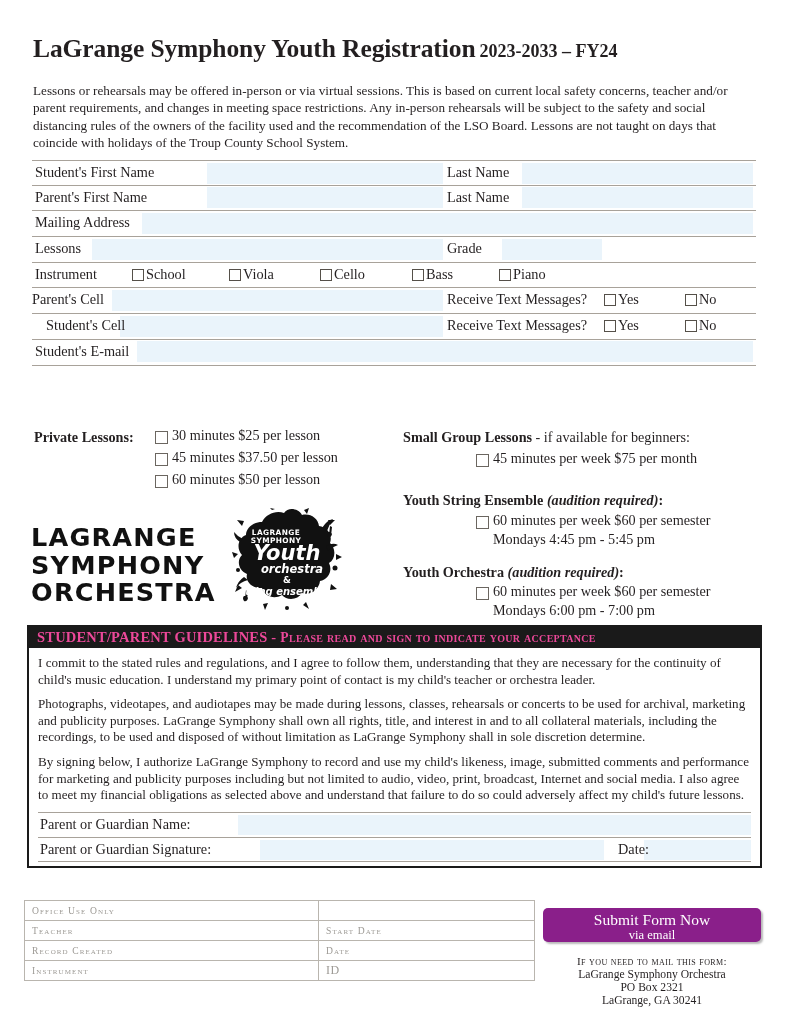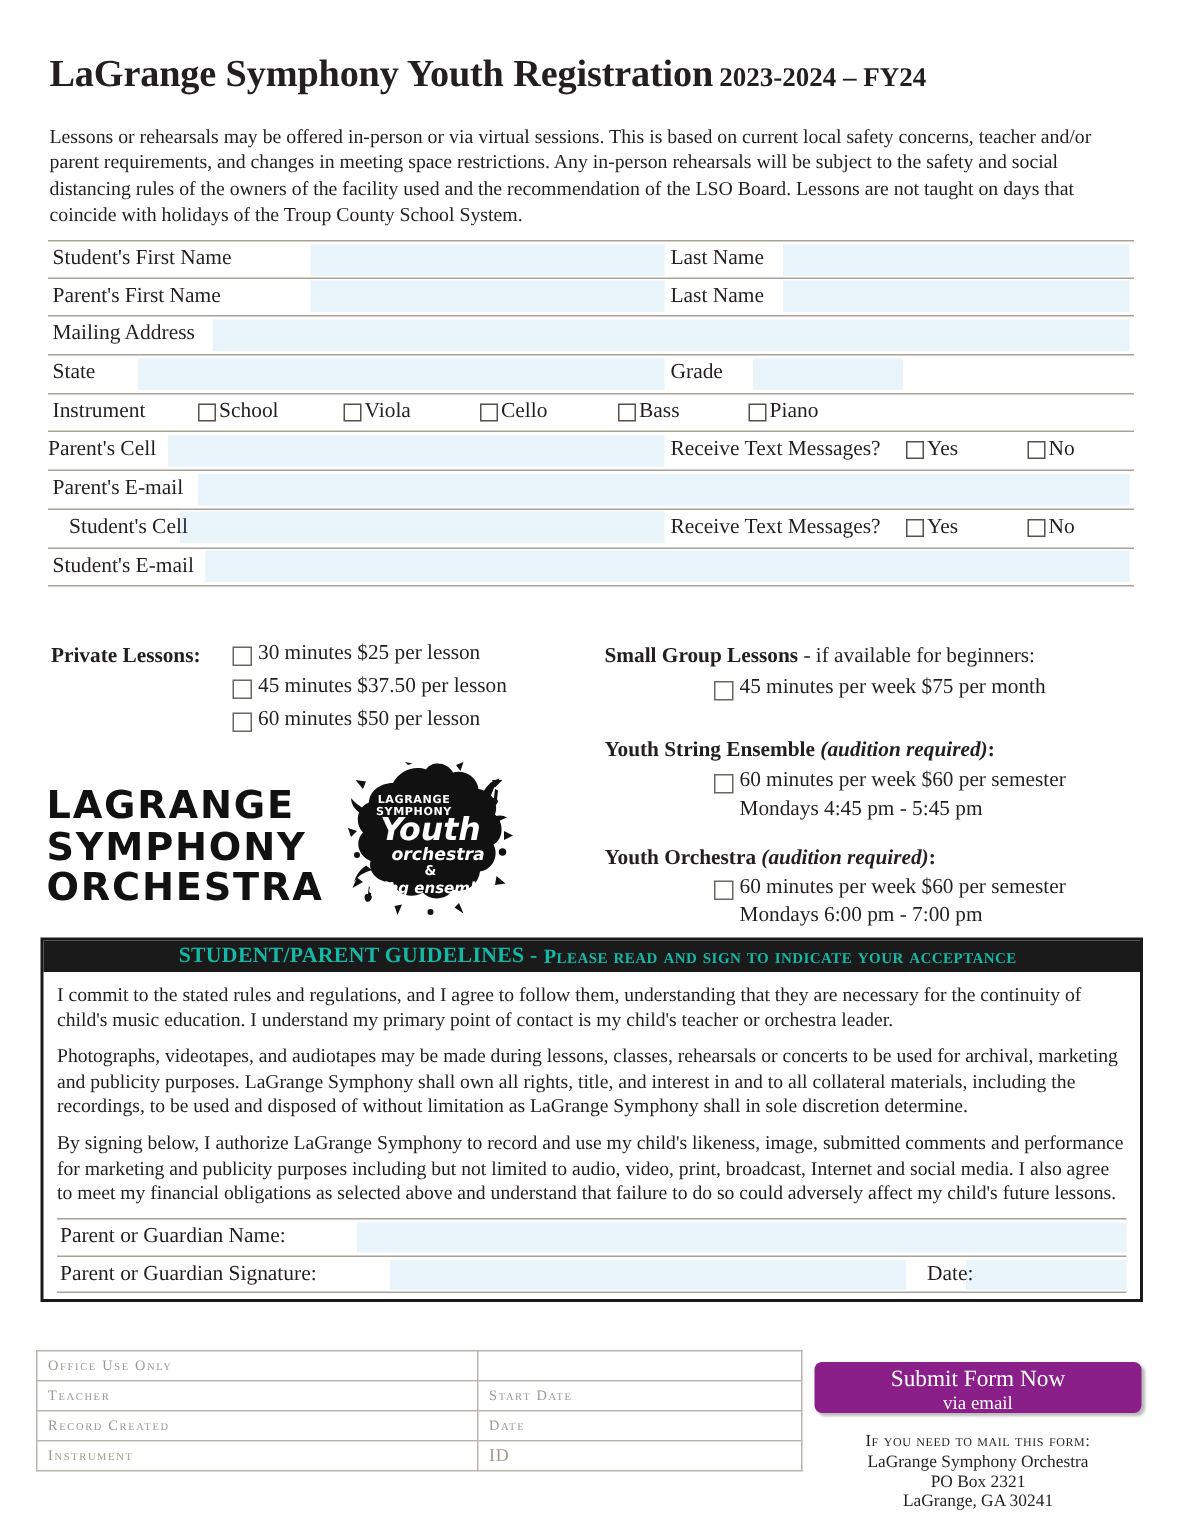--- a/index.html
+++ b/index.html
@@ -149,27 +149,26 @@
     position: absolute;
     left: 27px;
     top: 625px;
     width: 735px;
     border: 2px solid #1a1a1a;
     box-sizing: border-box;
     background: #ffffff;
   }
   .guide-head {
     background: #1a1a1a;
-    color: #14b8a6;
+    color: #ec4899;
     height: 21px;
     padding: 0 0 0 8px;
     display: flex;
     align-items: center;
     white-space: nowrap;
-    justify-content: center;
   }
   .gh-bold {
     font-size: 14.5px;
     font-weight: bold;
     letter-spacing: 0.2px;
   }
   .gh-sc {
     font-size: 13.6px;
     font-weight: bold;
     font-variant: small-caps;
@@ -269,21 +268,21 @@
   }
   .mail-line { font-size: 11.6px; line-height: 13.2px; }
 </style>
 </head>
 <body>
 
 <div class="page">
 
   <div class="title-row">
     <span class="title-main">LaGrange Symphony Youth  Registration</span>
-    <span class="title-sub">2023-2024 – FY24</span>
+    <span class="title-sub">2023-2033 – FY24</span>
   </div>
 
   <div class="intro">Lessons or rehearsals may be offered in-person or via virtual sessions. This is based on current local safety concerns, teacher and/or parent requirements, and changes in meeting space restrictions. Any in-person rehearsals will be subject to the safety and social distancing rules of the owners of the facility used and the recommendation of the LSO Board. Lessons are not taught on days that coincide with holidays of the Troup County School System.</div>
 
   <div class="fields">
 
     <div class="frow">
       <span class="flabel" style="left:3px;">Student's First Name</span>
       <span class="finput" style="left:175px; width:236px;"></span>
       <span class="flabel" style="left:415px;">Last Name</span>
@@ -297,21 +296,21 @@
       <span class="finput" style="left:490px; width:231px;"></span>
     </div>
 
     <div class="frow">
       <span class="flabel" style="left:3px;">Mailing Address</span>
       <span class="finput" style="left:110px; width:611px;"></span>
     </div>
 
 
     <div class="frow">
-      <span class="flabel" style="left:3px;">State</span>
+      <span class="flabel" style="left:3px;">Lessons</span>
       <span class="finput" style="left:60px; width:351px;"></span>
       <span class="flabel" style="left:415px;">Grade</span>
       <span class="finput" style="left:470px; width:100px;"></span>
     </div>
 
     <div class="frow">
       <span class="flabel" style="left:3px;">Instrument</span>
       <span class="cbx" style="left:100px; top:6px;"></span>
       <span class="cbl" style="left:114px;">School</span>
       <span class="cbx" style="left:197px; top:6px;"></span>
@@ -327,24 +326,20 @@
     <div class="frow">
       <span class="flabel" style="left:0;">Parent's Cell</span>
       <span class="finput" style="left:80px; width:331px;"></span>
       <span class="cbl" style="left:415px;">Receive Text Messages?</span>
       <span class="cbx" style="left:572px; top:6px;"></span>
       <span class="cbl" style="left:586px;">Yes</span>
       <span class="cbx" style="left:653px; top:6px;"></span>
       <span class="cbl" style="left:667px;">No</span>
     </div>
 
-    <div class="frow">
-      <span class="flabel" style="left:3px;">Parent's E-mail</span>
-      <span class="finput" style="left:100px; width:621px;"></span>
-    </div>
 
     <div class="frow">
       <span class="flabel" style="left:3px;margin-left:11px;">Student's Cell</span>
       <span class="finput" style="left:88px; width:323px;"></span>
       <span class="cbl" style="left:415px;">Receive Text Messages?</span>
       <span class="cbx" style="left:572px; top:6px;"></span>
       <span class="cbl" style="left:586px;">Yes</span>
       <span class="cbx" style="left:653px; top:6px;"></span>
       <span class="cbl" style="left:667px;">No</span>
     </div>

